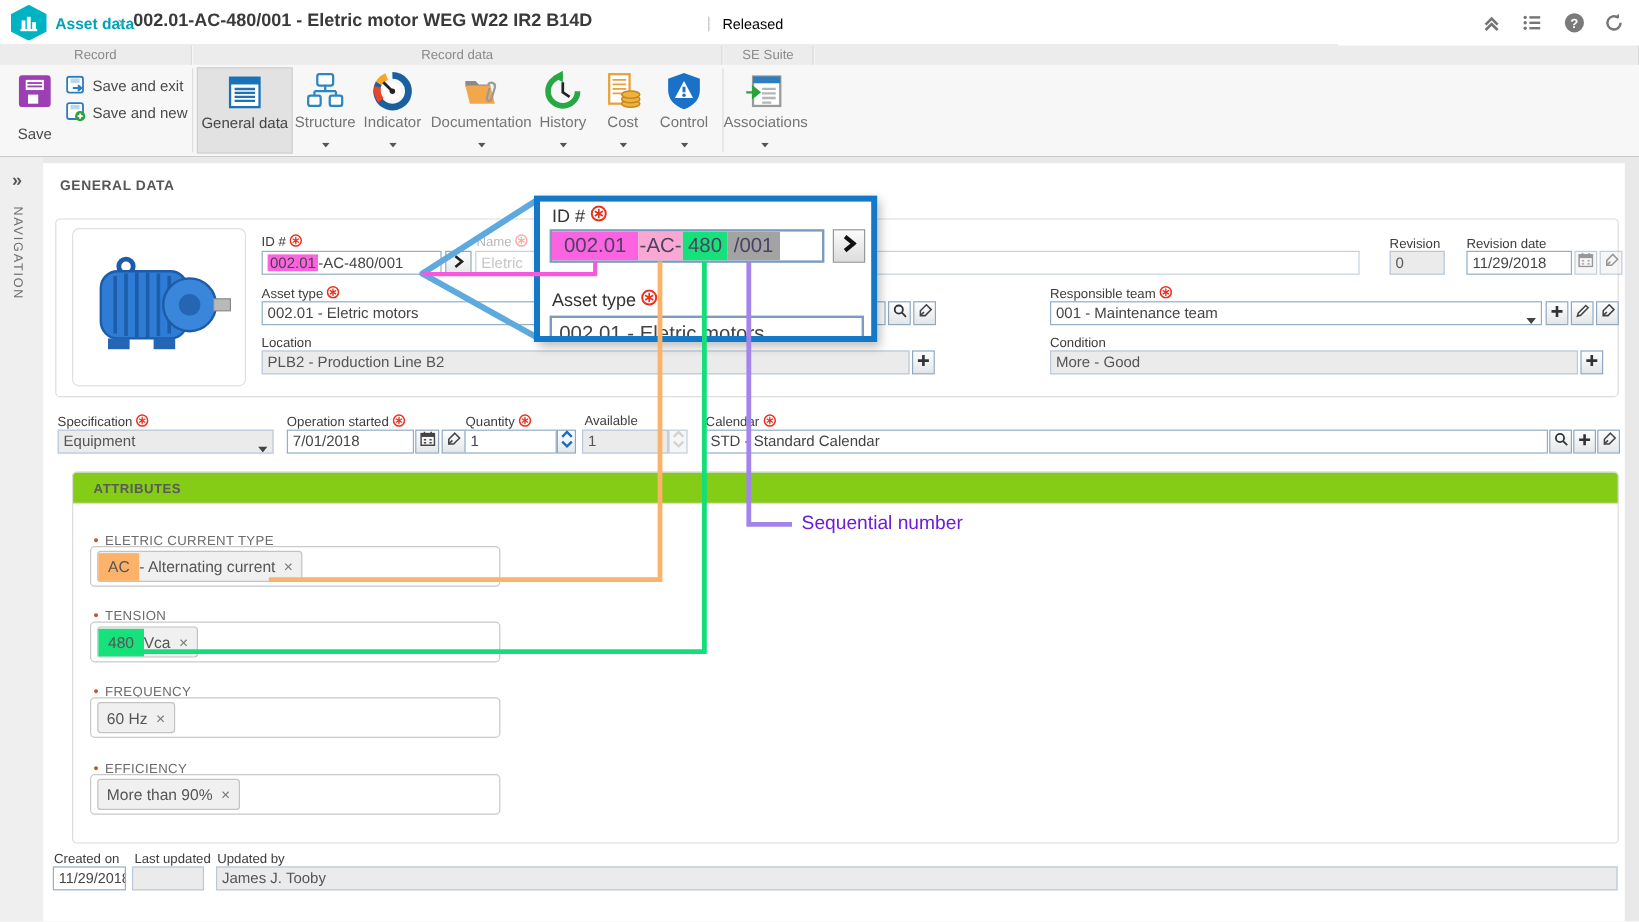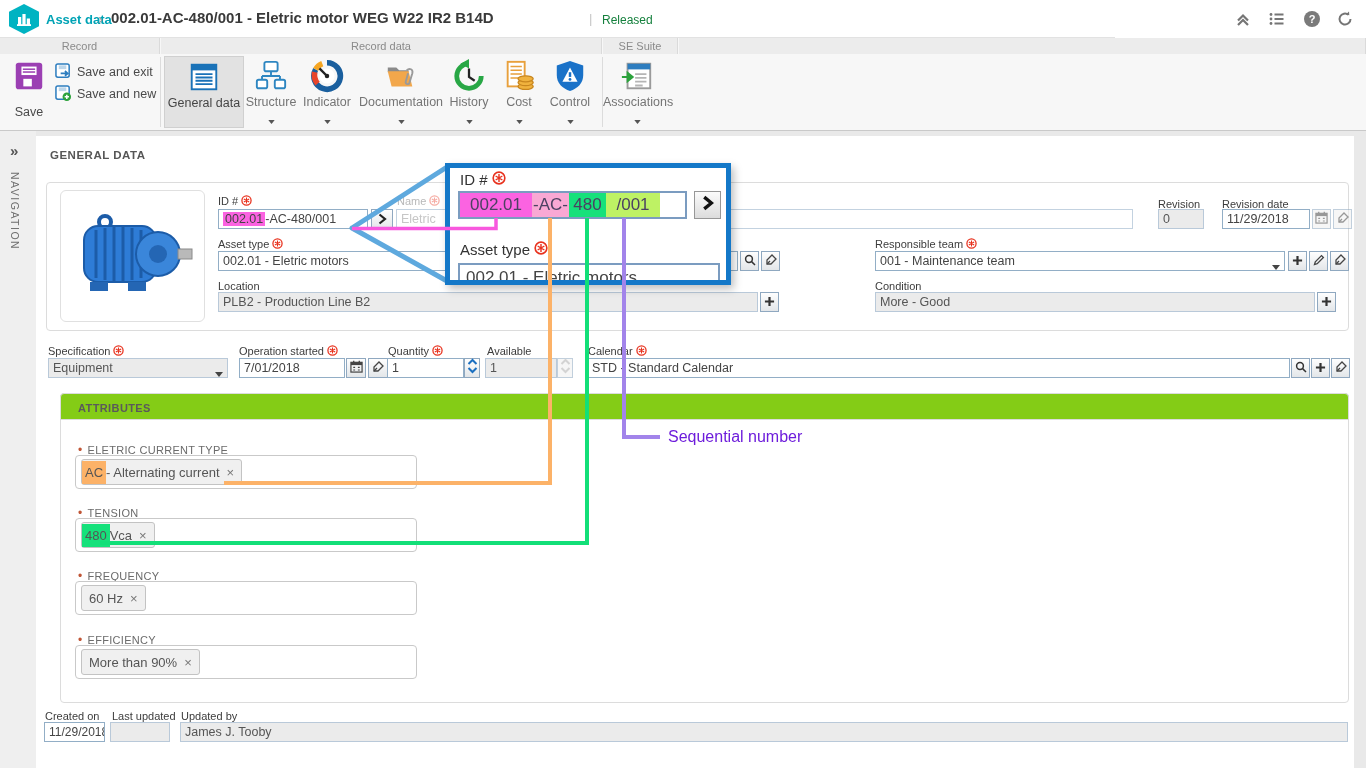--- a/index.html
+++ b/index.html
@@ -8,21 +8,21 @@
   #stage { position:relative; width:1366px; height:768px; background:#fff; }
 
   
   #header { position:absolute; left:0; top:0; width:1115px; height:38px; background:#fff; border-bottom:1px solid #e2e2e2; z-index:5;}
   #logo { position:absolute; left:9px; top:4px; width:30px; height:30px; background:#00b3c2;
           clip-path:polygon(50% 0,100% 26%,100% 74%,50% 100%,0 74%,0 26%); display:flex;align-items:center;justify-content:center;}
   .appname { position:absolute; left:46px; top:12px; font-size:13px; font-weight:bold; color:#00a3b5; }
   .crumb-sep { position:absolute; left:98px; top:10px; font-size:15px; color:#9a9a9a; }
   .doc-title { position:absolute; left:111px; top:9px; font-size:15px; font-weight:bold; color:#3a3a3a; white-space:nowrap;}
   .pipe { position:absolute; left:589px; top:11px; font-size:13px; color:#c5c5c5; }
-  .status { position:absolute; left:602px; top:13px; font-size:12px; color:#15803d; }
+  .status { position:absolute; left:602px; top:13px; font-size:12px; color:#000000; }
   .hicon { position:absolute; top:10px; width:18px; height:18px; color:#757575; cursor:pointer;}
 
   
   #ribbon { position:absolute; left:0; top:38px; width:1366px; height:93px; background:#f7f7f7; border-bottom:1px solid #c9c9c9;}
   .rgroup-strip { position:absolute; left:0; top:0; height:16px; background:#ececec; font-size:11px; color:#8a8a8a;
                   display:flex; align-items:center; justify-content:center; border-right:1px solid #dadada;}
   .rsep { position:absolute; top:19px; width:1px; height:70px; background:#dcdcdc; }
   .rtab { position:absolute; top:18px; height:72px; text-align:center; cursor:pointer;}
   .rtab.sel { background:#e2e2e2; border:1px solid #d0d0d0; }
   .rtab-icon { margin:3px auto 0; width:34px; height:34px; }
@@ -58,21 +58,21 @@
 
   
   #attr-header { position:absolute; left:60px; top:393px; width:1289px; height:27px; background:#84cc16;
                  border:1px solid #dcdcdc; border-radius:4px 4px 0 0;}
   #attr-title { position:absolute; left:17px; top:8px; font-size:11px; font-weight:bold; color:#5a5a5a; letter-spacing:.4px;}
   .attr-lbl { position:absolute; left:78px; font-size:11px; color:#6b6b6b; letter-spacing:.3px; white-space:nowrap;}
   .attr-lbl .bullet { color:#c05535; margin-right:5px; font-size:12px;}
   .attr-box { position:absolute; left:75px; width:342px; height:34px; border:1px solid #c9c9c9; border-radius:4px; background:#fff;}
   .chip { position:absolute; left:5px; top:3px; height:26px; background:#f0f0f0; border:1px solid #c3c3c3; border-radius:3px;
           font-size:13px; color:#555; display:flex; align-items:center; padding:0 7px; white-space:nowrap;}
-  .chip .chip-hl { padding:4px 3px; margin-left:-7px; }
+  .chip .chip-hl { padding:4px 8px; margin-left:-7px; }
   .chip .chip-x { margin-left:7px; color:#777; font-size:13px; cursor:pointer;}
 
   
   #popup { position:absolute; left:445px; top:163px; width:286px; height:122px; background:#fff;
            border:5px solid #1478c8; z-index:50; box-shadow:3px 4px 8px rgba(0,0,0,.25); overflow:hidden;}
   .pop-lbl { position:absolute; font-size:15px; color:#333; white-space:nowrap;}
   #pop-id-input { position:absolute; left:8px; top:23px; width:229px; height:28px; border:2px solid #7b9cc0; background:#fff;
                   display:flex; align-items:stretch; font-size:17px; color:#4c4162; overflow:hidden;}
   #pop-id-input span { display:flex; align-items:center; padding:0 1px; }
   #pop-open { position:absolute; left:244px; top:23px; width:27px; height:28px; border:1px solid #979797;
@@ -509,21 +509,21 @@
 
   <div id="popup">
     <div class="pop-lbl" style="left:10px;top:3px"><span>ID #</span><span class="req" style="margin-left:4px"><svg width="14" height="14" viewBox="0 0 12 12">
             <circle cx="6" cy="6" r="5" fill="none" stroke="#e8321e" stroke-width="1.4"></circle>
             <path d="M6 2.6v6.8M3.1 4.3l5.8 3.4M8.9 4.3 3.1 7.7" stroke="#e8321e" stroke-width="1.2"></path>
           </svg></span></div>
     <div id="pop-id-input">
         <span style="background: rgb(251, 99, 225); width: 72px; justify-content: center;">002.01</span>
         <span style="background: #f9a8d4; width: 37px; justify-content: center;">-AC-</span>
         <span style="background: rgb(22, 225, 123); width: 37px; justify-content: center;">480</span>
-        <span style="background: #bef264; width: 54px; justify-content: center;">/001</span>
+        <span style="background: #a3a3a3; width: 44px; justify-content: center;">/001</span>
       </div>
     <div id="pop-open">
         <span><svg width="13" height="16" viewBox="0 0 10 12" fill="none" stroke="#111" stroke-width="2.6">
             <path d="M2.5 1.5 8 6 2.5 10.5"></path>
           </svg></span>
       </div>
     <div class="pop-lbl" style="left:10px;top:73px"><span>Asset type</span><span class="req" style="margin-left:4px"><svg width="14" height="14" viewBox="0 0 12 12">
             <circle cx="6" cy="6" r="5" fill="none" stroke="#e8321e" stroke-width="1.4"></circle>
             <path d="M6 2.6v6.8M3.1 4.3l5.8 3.4M8.9 4.3 3.1 7.7" stroke="#e8321e" stroke-width="1.2"></path>
           </svg></span></div>

